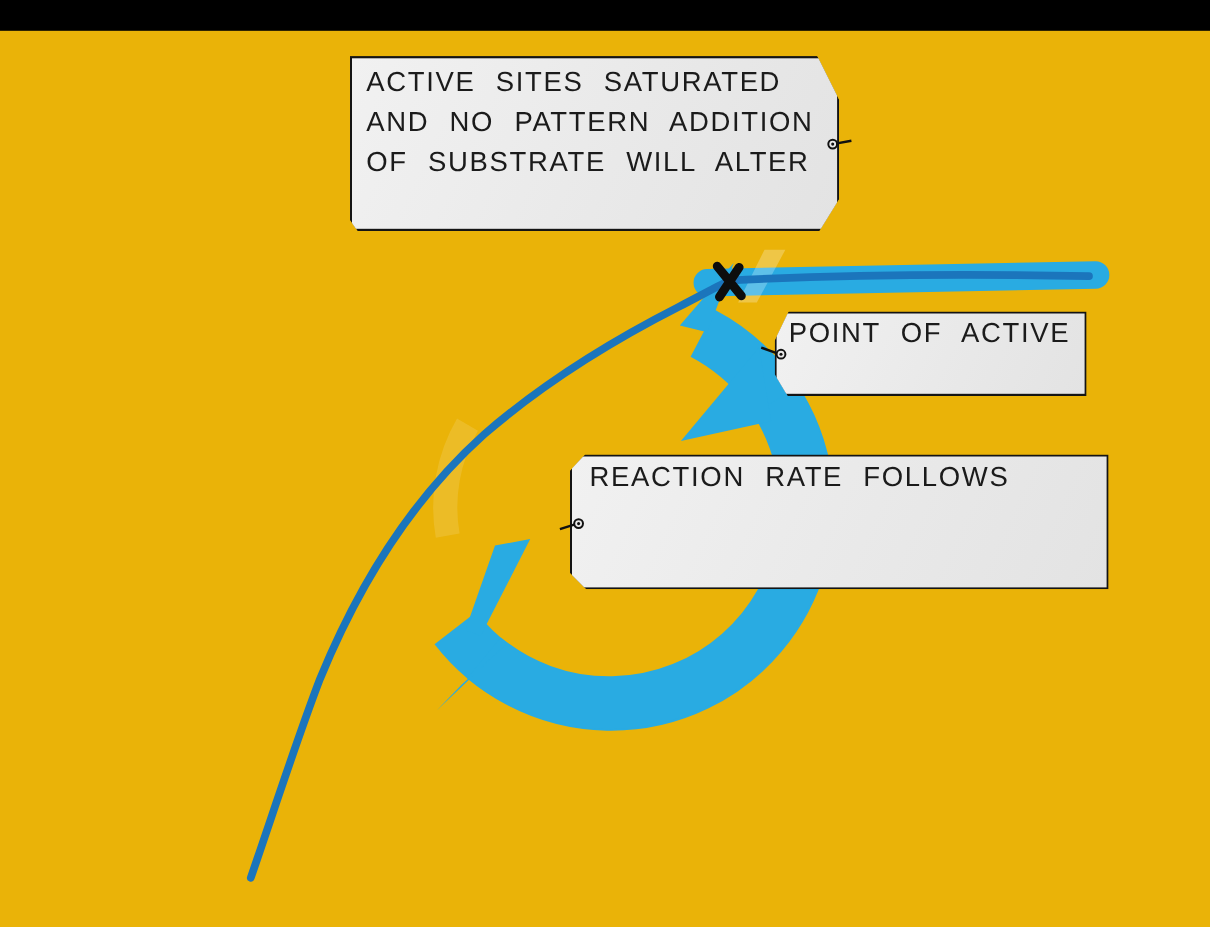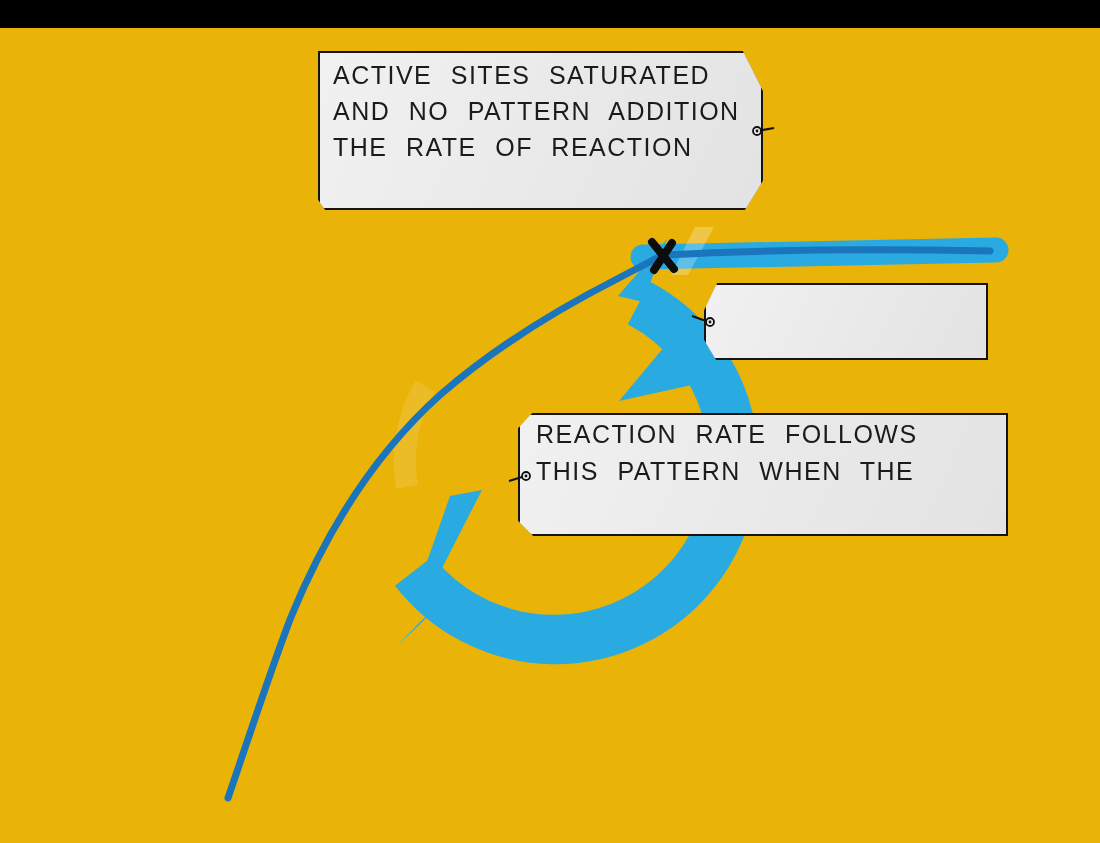--- a/index.html
+++ b/index.html
@@ -54,37 +54,37 @@
     <polygon points="619,373 690,288 701,355" fill="#29ABE2"></polygon>
     <path d="M407,459 A150,150 0 0 1 425,358" fill="none" stroke="rgba(255,255,255,0.12)" stroke-width="22"></path>
   </svg>
 
   <div class="callout" id="callout-saturated">
     <div class="chrome"></div>
     <div class="face"></div>
     <div class="text">
       <div class="line">ACTIVE SITES SATURATED</div>
       <div class="line">AND NO PATTERN ADDITION</div>
-      <div class="line">THE RATE OF REACTION</div>
+      <div class="line">OF SUBSTRATE WILL ALTER</div>
     </div>
   </div>
 
   <div class="callout" id="callout-point">
     <div class="chrome"></div>
     <div class="face"></div>
     <div class="text">
+      <div class="line">POINT OF ACTIVE</div>
     </div>
   </div>
 
   <div class="callout" id="callout-fixed">
     <div class="chrome"></div>
     <div class="face"></div>
     <div class="text">
       <div class="line">REACTION RATE FOLLOWS</div>
-      <div class="line">THIS PATTERN WHEN THE</div>
     </div>
   </div>
 
   <svg class="layer-top" width="1100" height="843" viewBox="0 0 1100 843">
     <path d="M643,229 L996,222" fill="none" stroke="#29ABE2" stroke-width="25" stroke-linecap="round"></path>
     <polygon points="671,247 695,199 714,199 688,247" fill="rgba(255,255,255,0.25)"></polygon>
     <path d="M228,770 C252,700 271,641 291,589 C330,494 381,420 440,367 C500,315 562,279 617,251 C638,240 653,232 663,227 C720,224 840,220 990,223" fill="none" stroke="#1B75BC" stroke-width="7" stroke-linecap="round"></path>
     <path d="M652,214 L674,241 M672,215 L654,242" fill="none" stroke="#0d0d0d" stroke-width="8" stroke-linecap="round"></path>
 
     <path d="M757,103 L774,100" stroke="#111" stroke-width="2.2" fill="none"></path>

